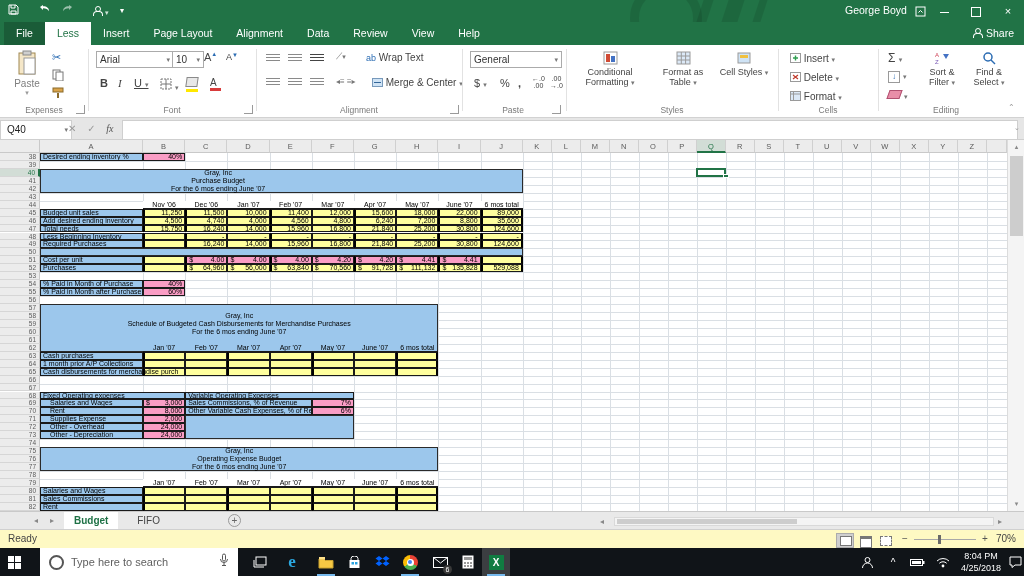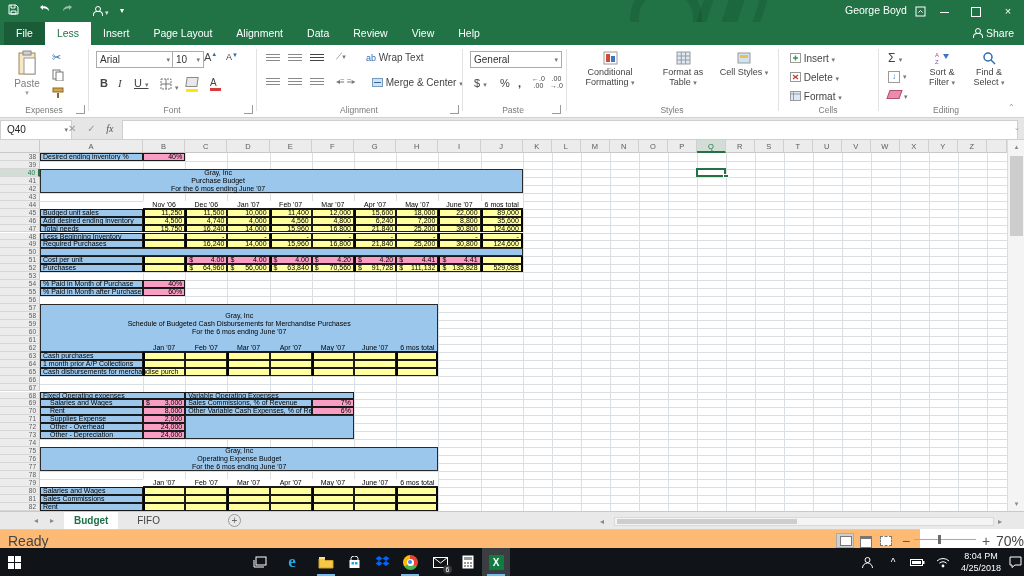--- a/index.html
+++ b/index.html
@@ -52,21 +52,21 @@
   .cell{position:absolute;font-size:7px;line-height:8px;color:#000;white-space:nowrap;box-sizing:border-box;padding:0 2px;overflow:hidden;}
   .cur{display:flex;justify-content:space-between;}
   #vscroll{position:absolute;left:1007px;top:0;width:17px;height:371px;background:#f4f4f4;border-left:1px solid #dcdcdc;}
   .scr-arrow{position:absolute;left:0;width:17px;height:14px;text-align:center;font-size:7px;color:#8a8a8a;line-height:14px;}
   #vthumb{position:absolute;left:2px;top:16px;width:13px;height:80px;background:#cdcdcd;}
   
   #tabbar{top:511px;left:0;width:1024px;height:18px;background:#e9e9e9;border-top:1px solid #c9c9c9;font-size:10px;}
   .sheettab{position:absolute;top:0;height:18px;line-height:17px;padding:0 10px;color:#444;}
   .sheettab.active{background:#fff;color:#1e7145;font-weight:bold;border-bottom:2px solid #1e7145;}
   
-  #statusbar{top:529px;left:0;width:920px;height:19px;background:#fdba74;border-top:1px solid #d0d0d0;font-size:14px;color:#444;}
+  #statusbar{top:529px;left:0;width:1024px;height:19px;background:#fef9c3;border-top:1px solid #d0d0d0;font-size:10px;color:#444;}
   .viewico{position:absolute;top:3px;width:16px;height:13px;border:1px solid transparent;}
   .viewico .vi{position:absolute;left:3px;top:2px;width:10px;height:8px;border:1px solid #777;background:#fff;}
   
   #taskbar{top:548px;left:0;width:1024px;height:28px;background:#101418;color:#fff;}
   #tb-search{position:absolute;left:40px;top:0;width:198px;height:28px;background:#fff;display:flex;align-items:center;}
   .tbbtn{position:absolute;top:0;width:28px;height:28px;display:flex;align-items:center;justify-content:center;}
   .openline{position:absolute;bottom:0;left:5px;width:18px;height:2px;background:#76b9ed;}
   .trayico{position:absolute;top:0;height:28px;display:flex;align-items:center;justify-content:center;}
   #clock{position:absolute;left:958px;top:2px;width:46px;text-align:center;font-size:9px;line-height:12px;color:#fff;}
 </style>
@@ -705,20 +705,30 @@
 
 <div id="taskbar" class="abs">
   <div class="tbbtn" style="left:0;">
     <svg width="13" height="13" viewBox="0 0 13 13">
         <rect x="0" y="0" width="6" height="6" fill="#fff"></rect>
         <rect x="7" y="0" width="6" height="6" fill="#fff"></rect>
         <rect x="0" y="7" width="6" height="6" fill="#fff"></rect>
         <rect x="7" y="7" width="6" height="6" fill="#fff"></rect>
       </svg>
   </div>
+  <div id="tb-search">
+    <span style="display:inline-block;width:11px;height:11px;border:2px solid #555;border-radius:50%;margin:0 7px 0 9px;"></span>
+    <span style="font-size:11px;color:#5f5f5f;">Type here to search</span>
+    <span style="margin-left:auto;margin-right:9px;">
+      <svg width="10" height="14" viewBox="0 0 10 14">
+          <rect x="3.5" y="1" width="3" height="7" rx="1.5" fill="none" stroke="#555"></rect>
+          <path d="M1.5 6 a3.5 3.5 0 0 0 7 0 M5 9.5 V12 M3 12.5 H7" fill="none" stroke="#555"></path>
+        </svg>
+    </span>
+  </div>
   <div class="tbbtn" style="left:246px;">
     <svg width="14" height="12" viewBox="0 0 14 12">
         <rect x="3" y="1" width="10" height="8" fill="none" stroke="#fff"></rect>
         <path d="M1 4 V11 H11" fill="none" stroke="#fff"></path>
       </svg>
   </div>
   <div class="tbbtn" style="left:278px;">
       <span style="font-size:17px;font-weight:bold;color:#2ba8e0;font-family:'Liberation Serif',serif;">e</span>
     </div>
   <div class="tbbtn" style="left:312px;">

